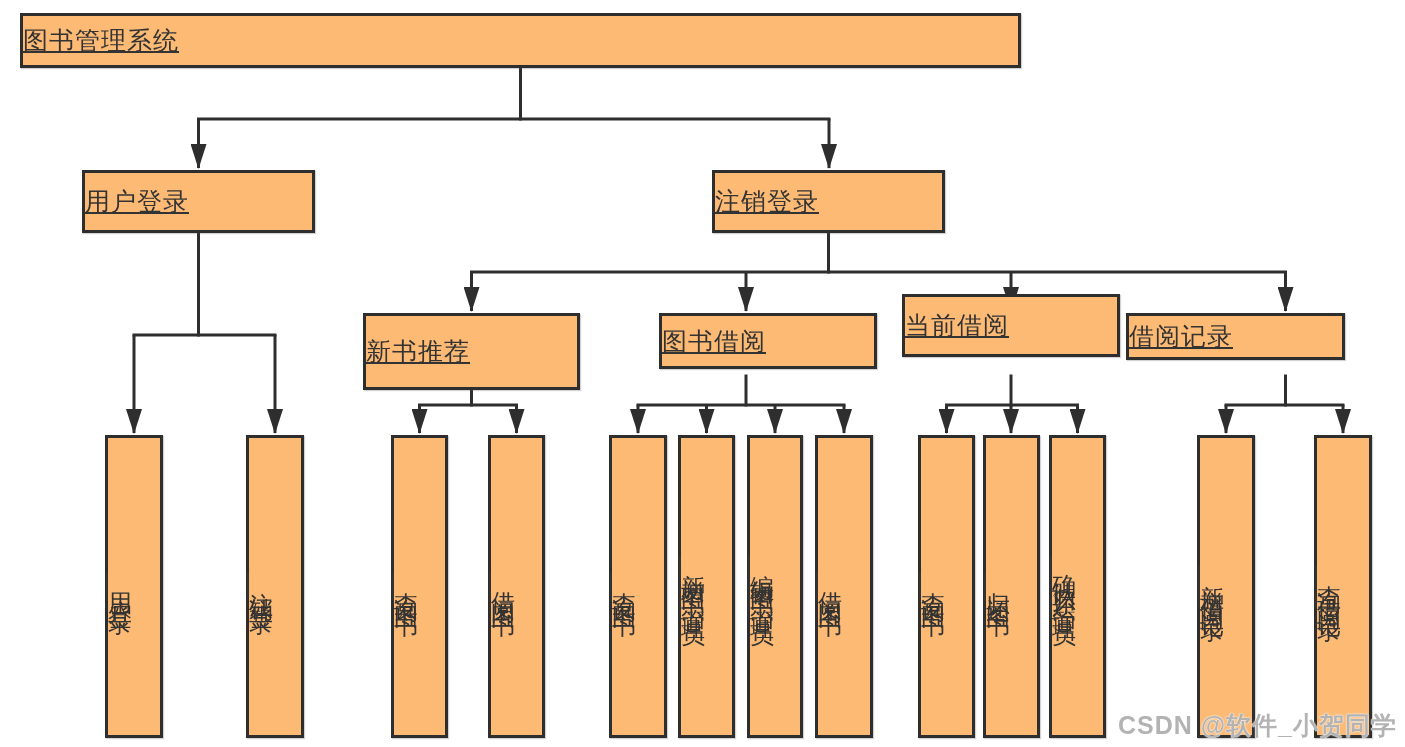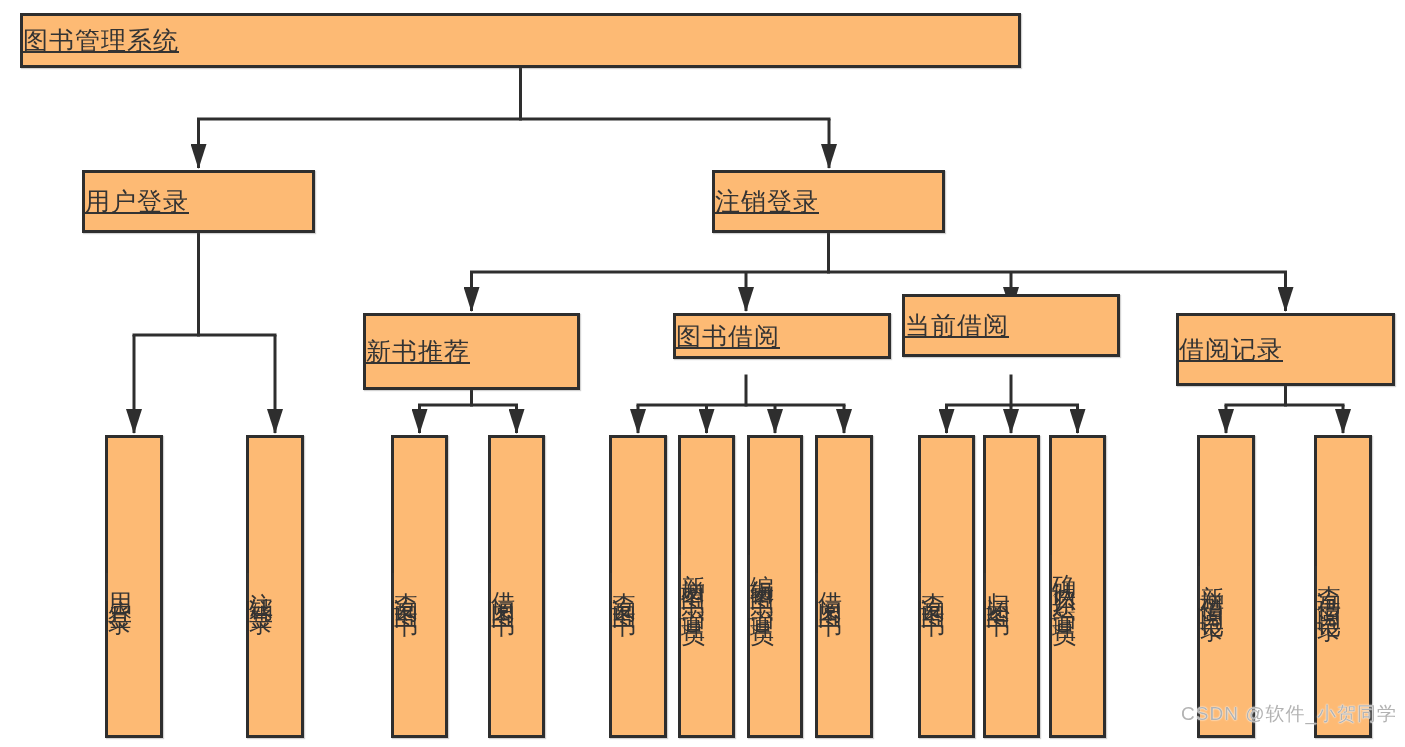--- a/index.html
+++ b/index.html
@@ -21,25 +21,26 @@
   .hbox span{
     font-size:25px;letter-spacing:1px;color:var(--text,#333333);white-space:nowrap;
   }
   .vbox{top:435px;height:303px;}
   .vbox span{
     writing-mode:vertical-rl;text-orientation:mixed;
     font-size:24px;letter-spacing:7px;line-height:1;
     color:var(--text,#333333);
   }
   .watermark{
-    position:absolute;right:8px;bottom:20px;z-index:5;
-    font-size:19px;letter-spacing:1px;
+    position:absolute;right:8px;bottom:5px;z-index:5;
+    font-size:25px;letter-spacing:1px;
     color:var(--watermark,#b3b3b3);
     text-shadow:0 0 2px #fff,0 0 1px #fff;
     white-space:nowrap;
+    font-weight:bold;
   }
 </style>
 </head>
 <body>
 
 <svg class="wires" width="1405" height="747" viewBox="0 0 1405 747">
   <defs>
     <marker id="arrow" markerUnits="userSpaceOnUse" markerWidth="25" markerHeight="16" viewBox="0 0 25 16" refX="24" refY="8" orient="auto">
       <path d="M0 0 L25 8 L0 16 Z" style="fill:var(--line,#2e2e2e)"></path>
     </marker>
@@ -102,27 +103,27 @@
 <div class="box hbox" style="left:82px;top:170px;width:233px;height:63px">
   <span>用户登录</span>
 </div>
 <div class="box hbox" style="left:712px;top:170px;width:233px;height:63px">
   <span>注销登录</span>
 </div>
 
 <div class="box hbox" style="left:363px;top:313px;width:217px;height:77px">
   <span>新书推荐</span>
 </div>
-<div class="box hbox" style="left:673px;top:313px;width:218px;height:46px">
+<div class="box hbox" style="left:659px;top:313px;width:218px;height:56px">
   <span>图书借阅</span>
 </div>
 <div class="box hbox" style="left:902px;top:294px;width:218px;height:63px">
   <span>当前借阅</span>
 </div>
-<div class="box hbox" style="left:1176px;top:313px;width:219px;height:73px">
+<div class="box hbox" style="left:1126px;top:313px;width:219px;height:47px">
   <span>借阅记录</span>
 </div>
 
 <div class="box vbox" style="left:105px;width:58px">
   <span>用户登录</span>
 </div>
 <div class="box vbox" style="left:246px;width:58px">
   <span>注销登录</span>
 </div>
 

